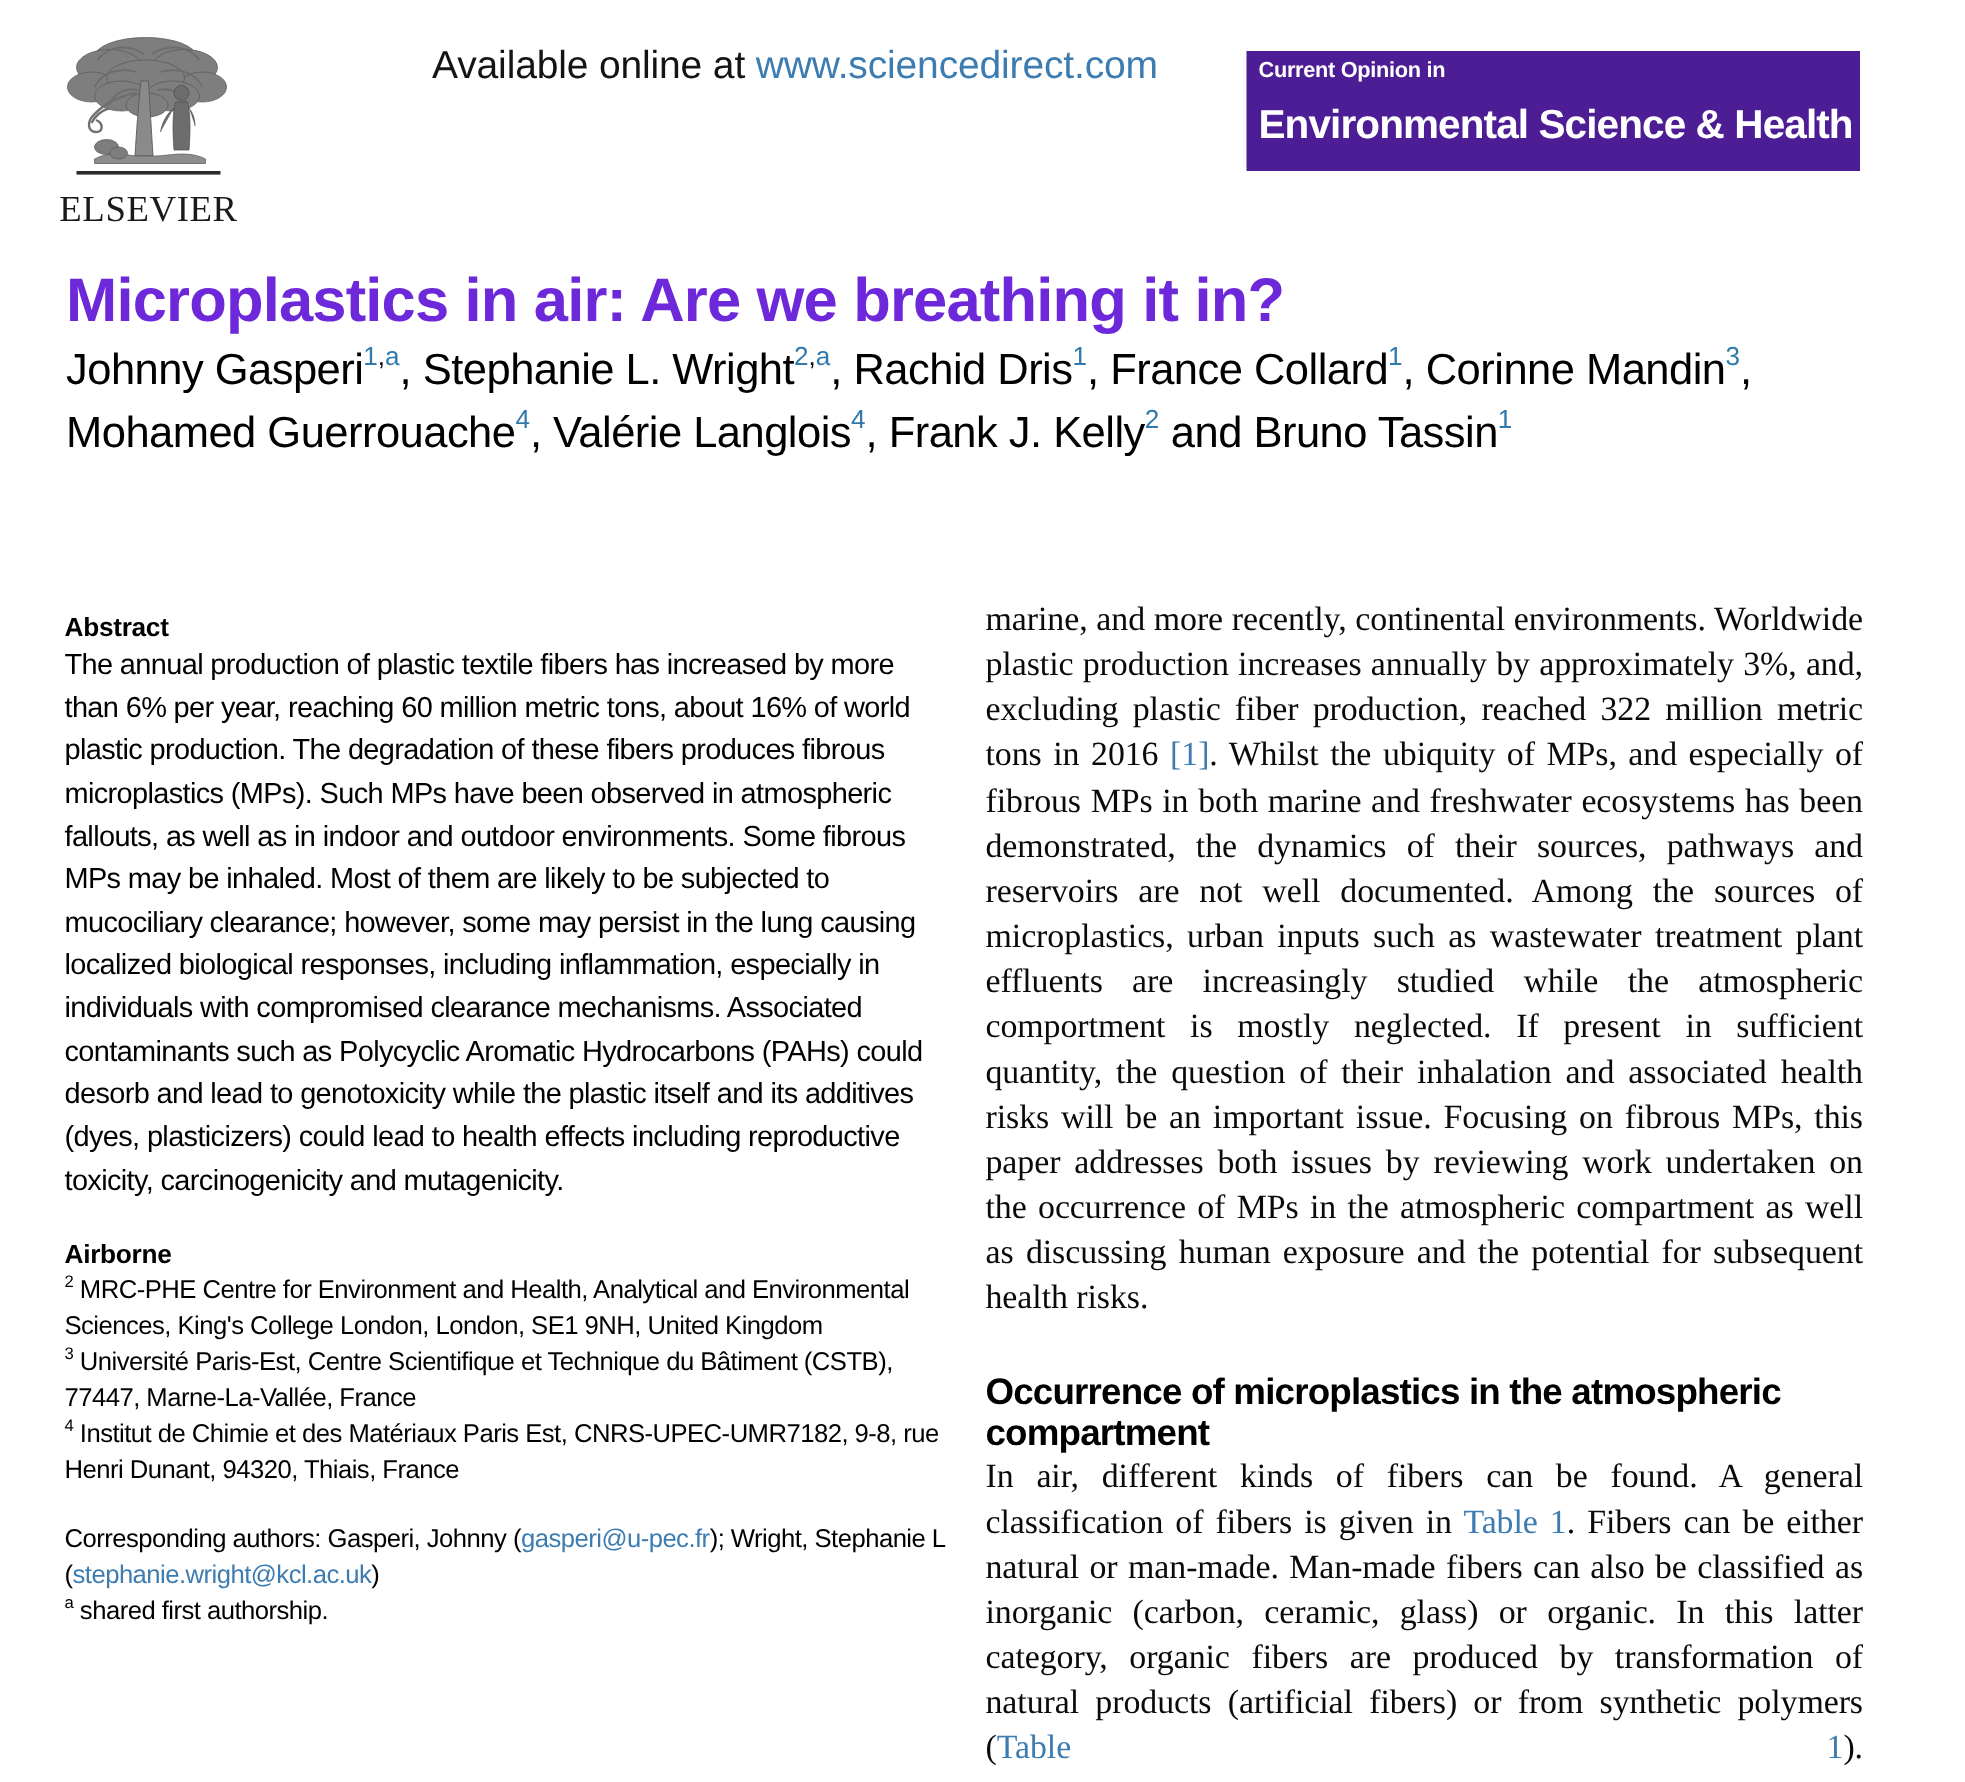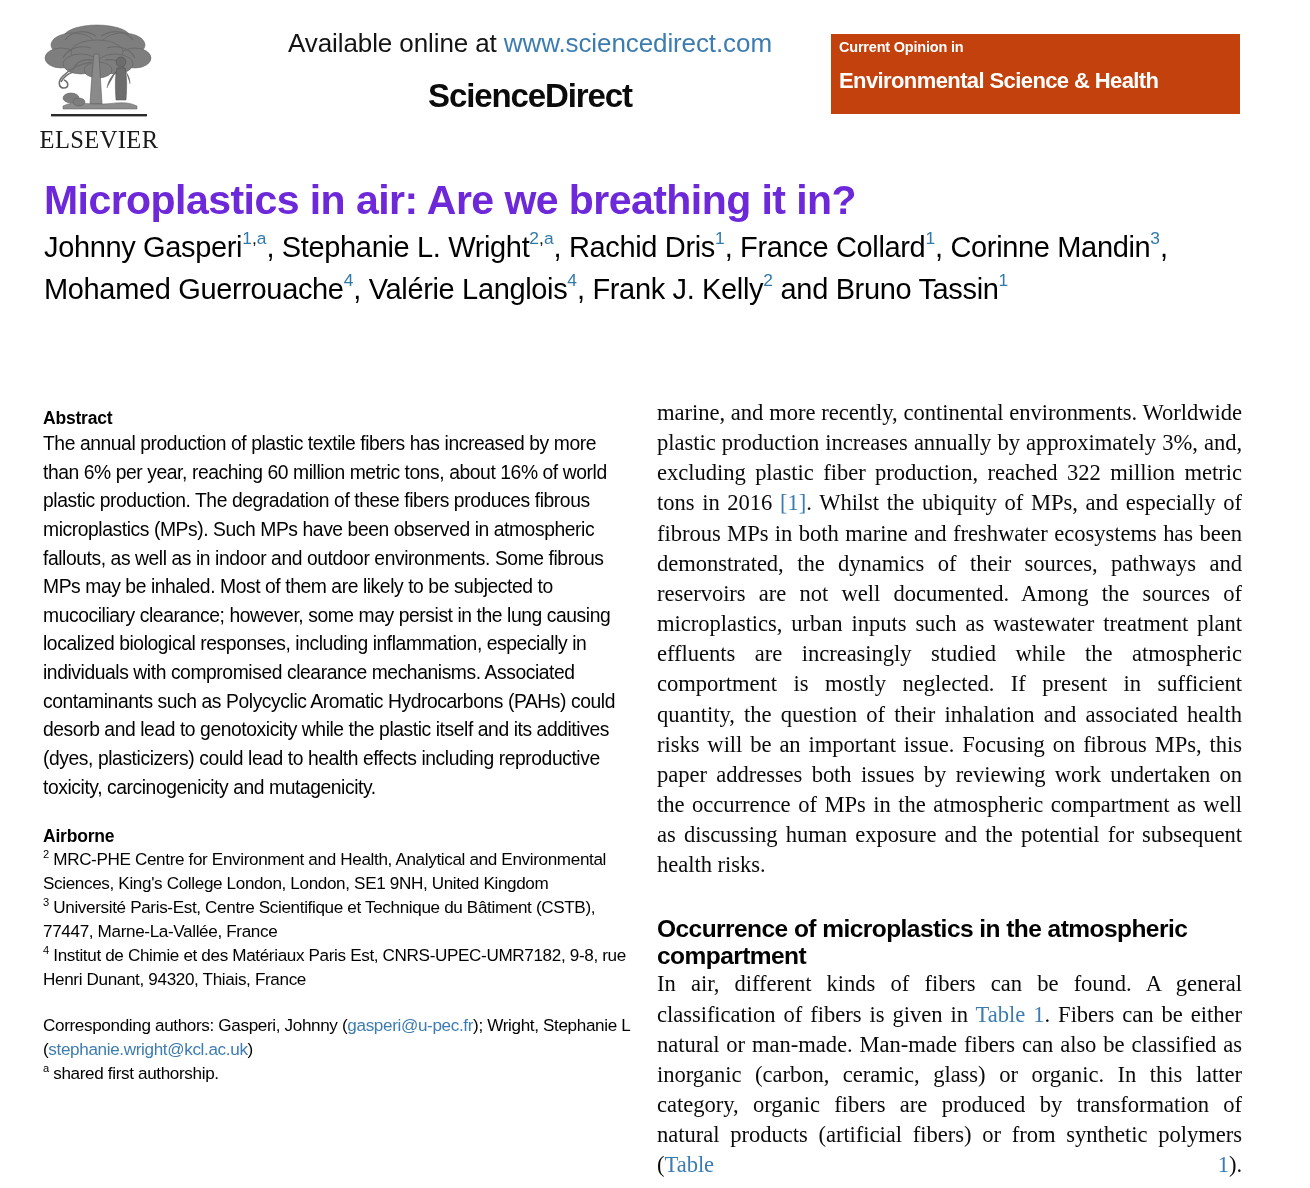--- a/index.html
+++ b/index.html
@@ -67,37 +67,37 @@
     letter-spacing: -1.1px;
     color: #0b0b0b;
   }
 
   #journal-banner {
     position: absolute;
     left: 831px;
     top: 34px;
     width: 409px;
     height: 80px;
-    background: #c2410c;
+    background: #4c1d95;
     color: #ffffff;
     padding: 0;
   }
   #banner-kicker {
     position: absolute;
     left: 8px;
     top: 5px;
     font-size: 14.5px;
     font-weight: bold;
     letter-spacing: -0.2px;
   }
   #banner-title {
     position: absolute;
     left: 8px;
     top: 34px;
-    font-size: 22px;
+    font-size: 27px;
     font-weight: bold;
     letter-spacing: -0.6px;
     white-space: nowrap;
   }
 
   
   #title-block {
     position: absolute;
     left: 44px;
     top: 176px;
@@ -288,21 +288,20 @@
 
       <rect x="18" y="100" width="96" height="2.4" fill="#2b2b2b" stroke="none"></rect>
     </svg>
     <div id="elsevier-wordmark">ELSEVIER</div>
   </div>
 
   <div id="sd-block">
     <div id="available-line">
       <span>Available online at </span><span id="sd-url">www.sciencedirect.com</span>
     </div>
-    <div id="sd-wordmark">ScienceDirect</div>
   </div>
 
   <div id="journal-banner">
     <div id="banner-kicker">Current Opinion in</div>
     <div id="banner-title">Environmental Science &amp; Health</div>
   </div>
 
 </div>
 
 <div id="title-block">

